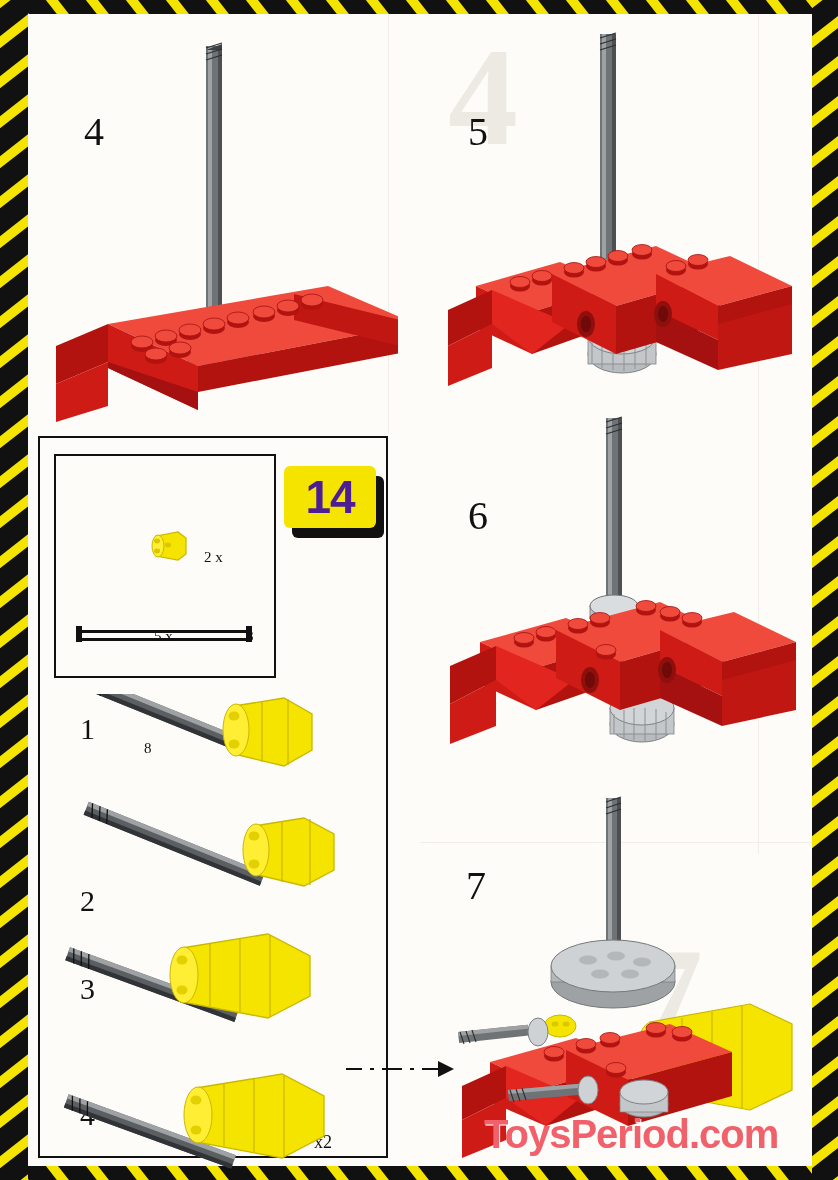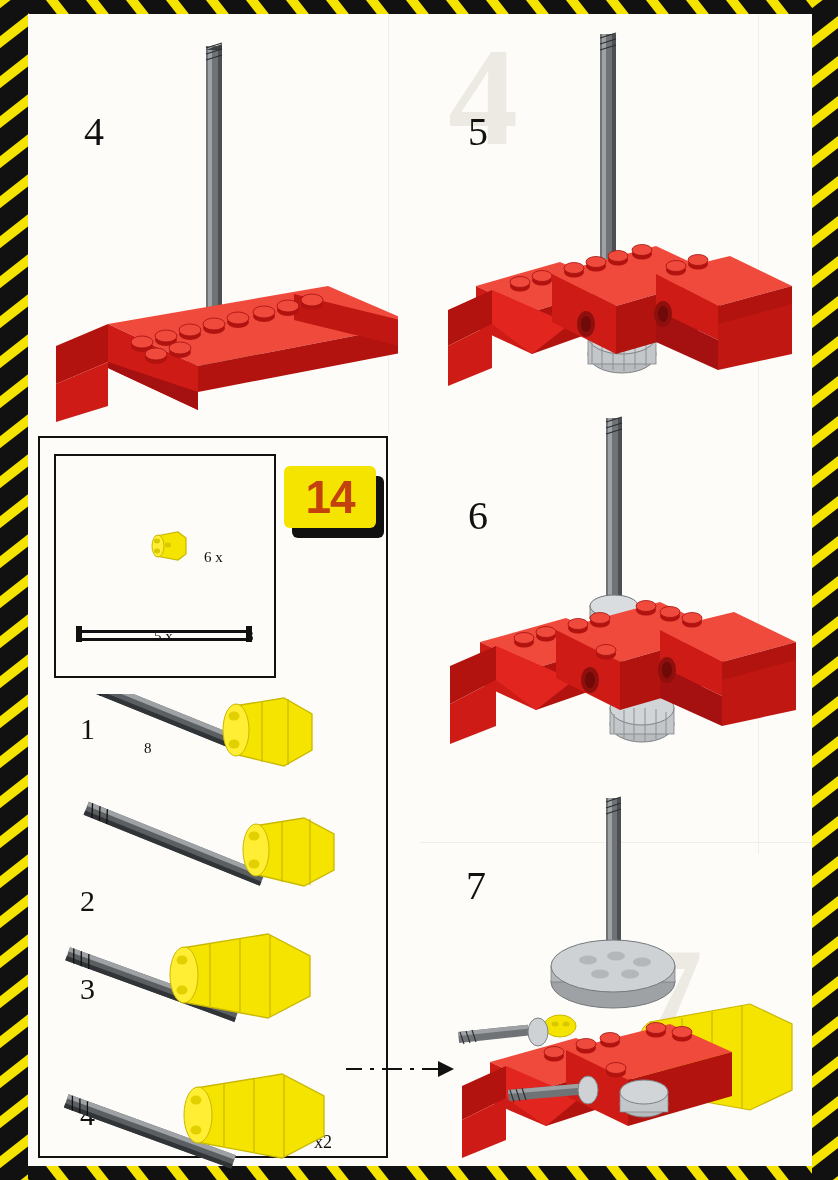--- a/index.html
+++ b/index.html
@@ -18,21 +18,21 @@
 
   .faint{position:absolute;color:#eceae2;font-weight:bold;user-select:none;}
 
   .step-num{position:absolute;font-family:"Liberation Serif",serif;font-size:40px;color:#111;font-weight:400;}
 
   
   .callout{position:absolute;border:2px solid #111;background:#fdfcf8;}
   .callout-inner{position:absolute;border:2px solid #111;background:#fdfcf8;}
 
   .badge{position:absolute;width:92px;height:62px;background:#f5e400;border-radius:6px;display:flex;align-items:center;justify-content:center;}
-  .badge span{font-family:"Liberation Sans",sans-serif;font-weight:bold;font-size:46px;color:#c2410c;line-height:1;letter-spacing:-1px;}
+  .badge span{font-family:"Liberation Sans",sans-serif;font-weight:bold;font-size:46px;color:#4c1d95;line-height:1;letter-spacing:-1px;}
   .badge-shadow{position:absolute;background:#111;border-radius:6px;}
 
   .cnt{position:absolute;font-family:"Liberation Serif",serif;font-size:15px;color:#111;}
   .sub-num{position:absolute;font-family:"Liberation Serif",serif;font-size:30px;color:#111;}
 
   .rule{position:absolute;background:#111;}
 
   .wm{position:absolute;left:456px;top:1098px;font-family:"Liberation Sans",sans-serif;font-weight:bold;font-size:40px;color:#f0616b;letter-spacing:-1px;text-shadow:1px 1px 0 #fff;}
 
   svg{display:block;}
@@ -496,21 +496,21 @@
 
     <div class="abs" style="left:120px;top:510px;">
       <svg width="44" height="44" viewBox="0 0 44 44">
         <path d="M8 12 L30 8 L38 14 L38 30 L30 36 L8 32 Z" fill="#f5e400" stroke="#c9b800" stroke-width="1.2"></path>
         <ellipse cx="10" cy="22" rx="6" ry="11" fill="#ffee33" stroke="#c9b800"></ellipse>
         <ellipse cx="9" cy="17" rx="3" ry="2.4" fill="#d9c700"></ellipse>
         <ellipse cx="9" cy="27" rx="3" ry="2.4" fill="#d9c700"></ellipse>
         <ellipse cx="20" cy="21" rx="3" ry="2.4" fill="#d9c700"></ellipse>
       </svg>
     </div>
-    <div class="cnt" style="left:176px;top:535px;">6 x</div>
+    <div class="cnt" style="left:176px;top:535px;">2 x</div>
 
     <div class="rule" style="left:52px;top:616px;width:170px;height:3px;"></div>
     <div class="rule" style="left:52px;top:624px;width:170px;height:3px;"></div>
     <div class="abs" style="left:48px;top:612px;width:6px;height:16px;background:#111;"></div>
     <div class="abs" style="left:218px;top:612px;width:6px;height:16px;background:#111;"></div>
     <div class="cnt" style="left:126px;top:614px;">5 x</div>
     <div class="cnt" style="left:218px;top:614px;">8</div>
 
     <div class="badge-shadow" style="left:264px;top:462px;width:92px;height:62px;"></div>
     <div class="badge" style="left:256px;top:452px;">
@@ -632,15 +632,18 @@
           <line x1="0" y1="15" x2="16" y2="15"></line>
           <line x1="24" y1="15" x2="28" y2="15"></line>
           <line x1="36" y1="15" x2="56" y2="15"></line>
           <line x1="64" y1="15" x2="68" y2="15"></line>
           <line x1="76" y1="15" x2="92" y2="15"></line>
         </g>
         <path d="M92 7 L108 15 L92 23 Z" fill="#111"></path>
       </svg>
     </div>
 
+    <div class="wm">
+      <span>Toys</span><span>Period</span><span>.com</span>
+    </div>
 
   </div>
 </div>
 
 </body></html>

